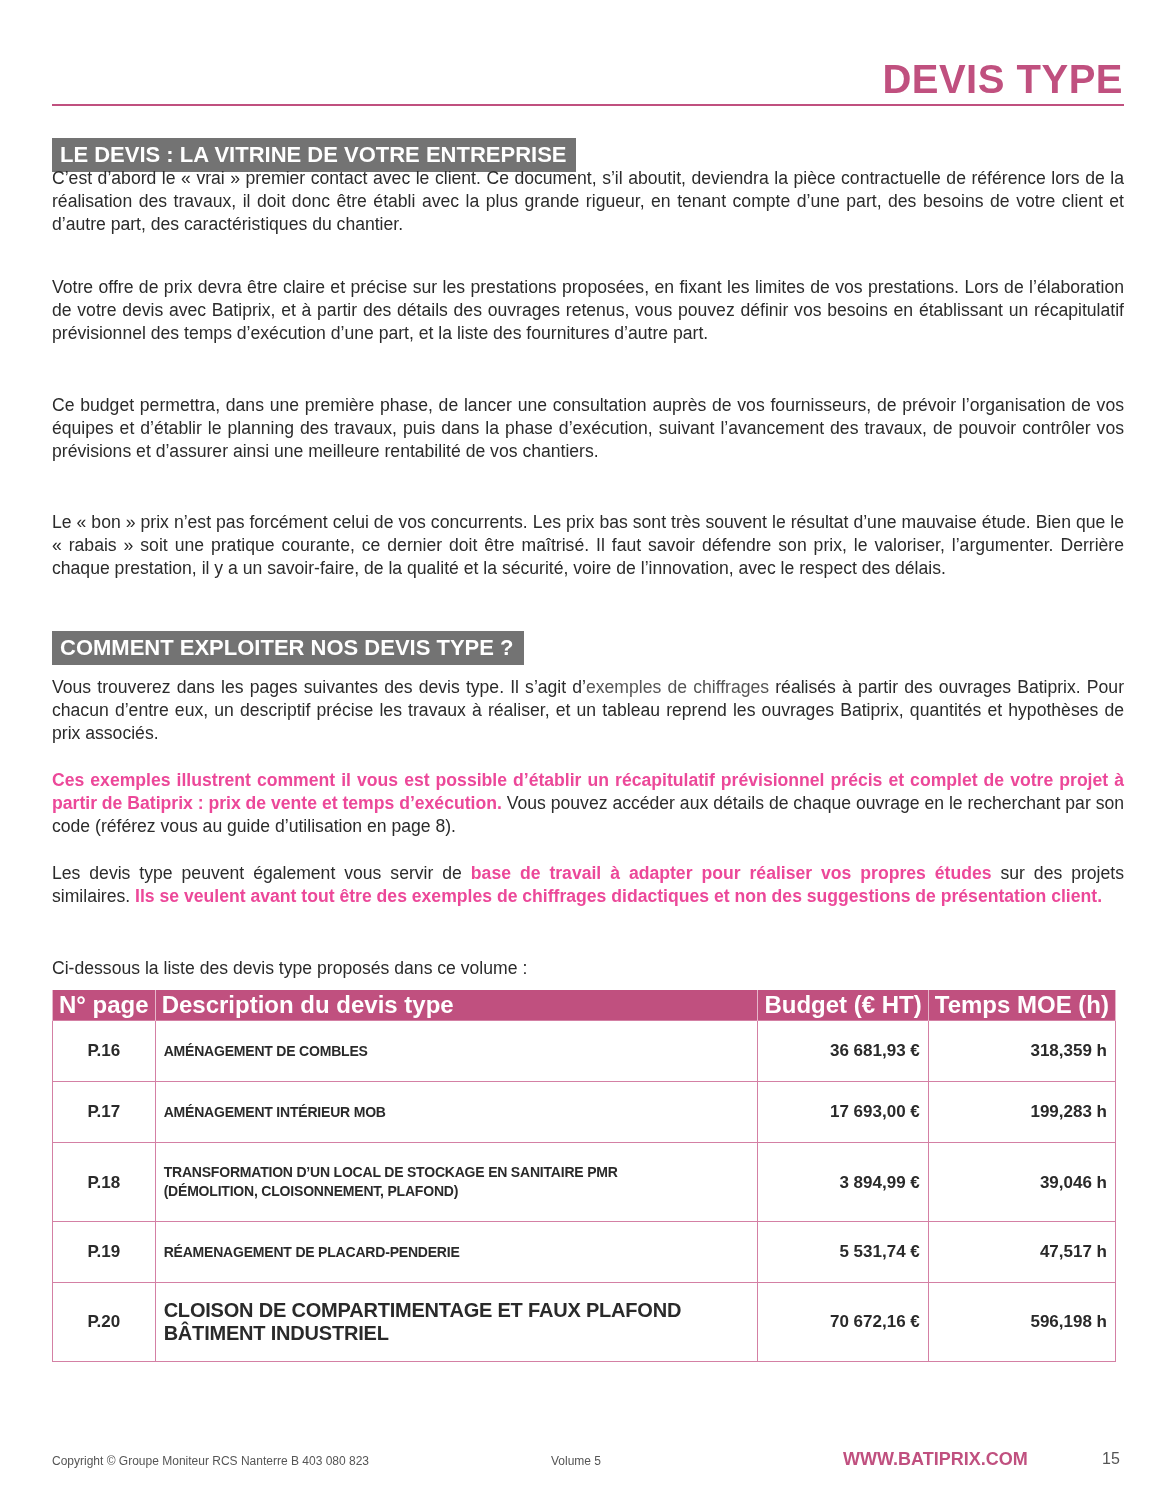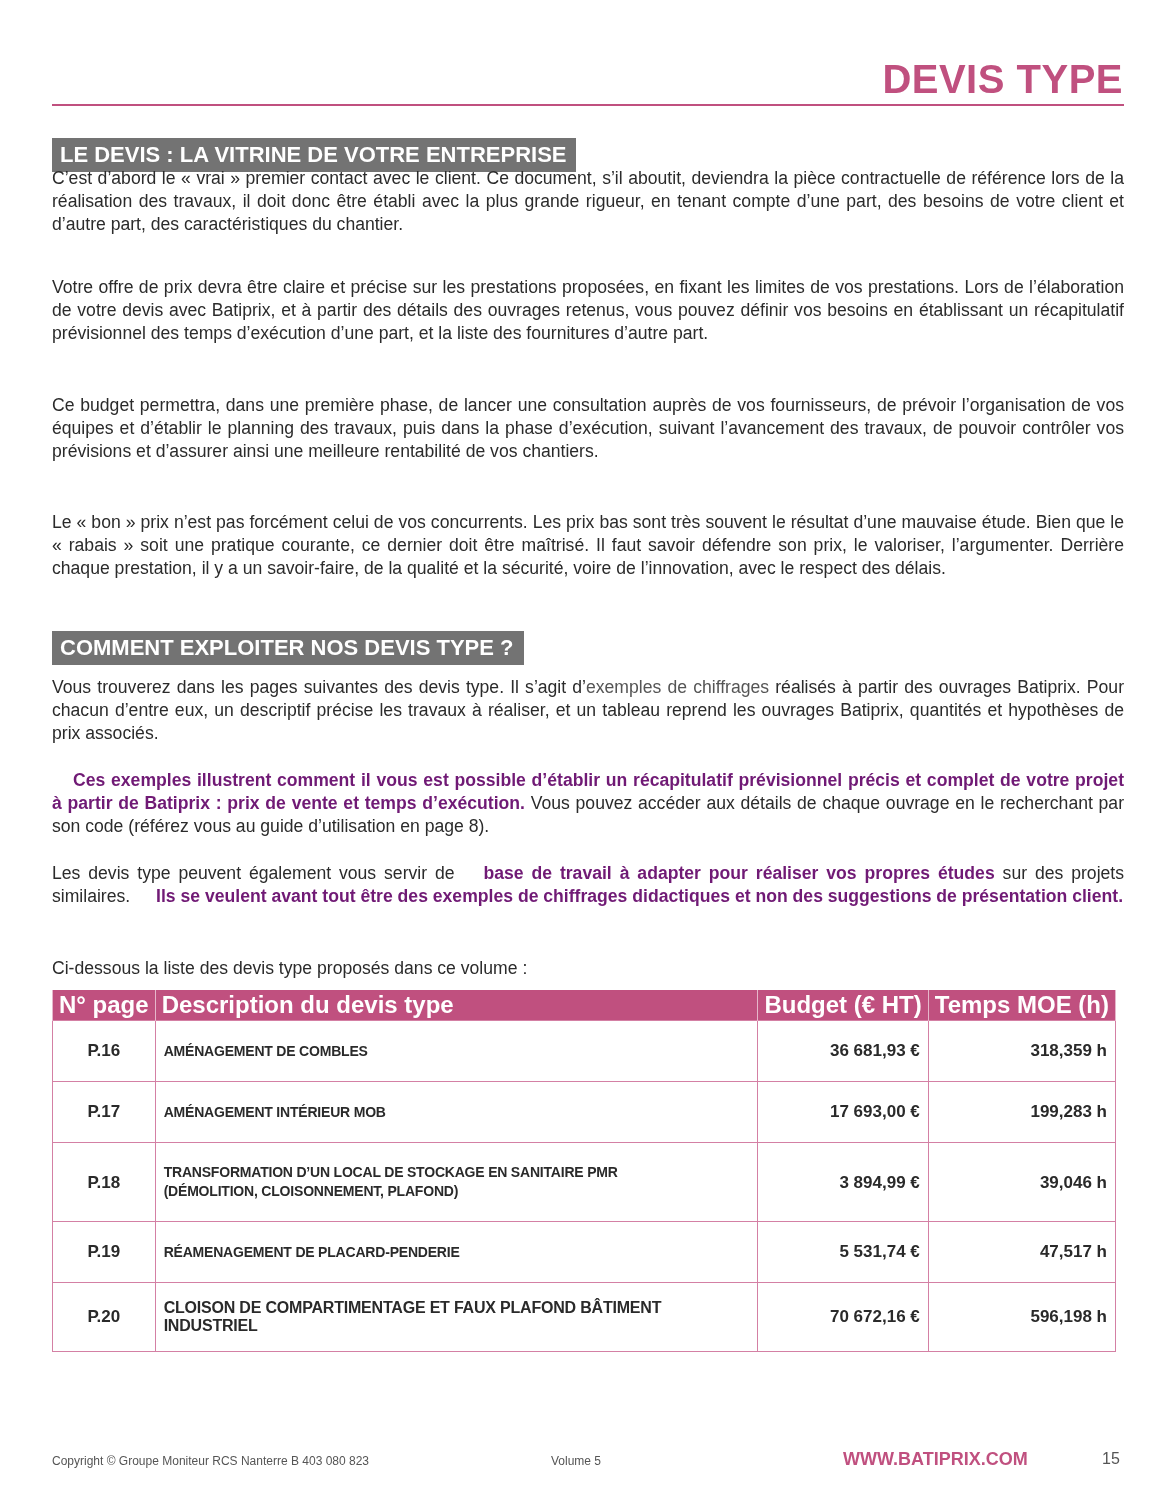--- a/index.html
+++ b/index.html
@@ -24,21 +24,21 @@
     font-family: "Liberation Sans", sans-serif; font-weight: bold;
     font-size: 22px; line-height: 34px; height: 34px;
     padding: 0 10px 0 8px; white-space: nowrap; text-align: right;
   }
   .para {
     position: absolute; left: 52px; width: 1072px;
     font-family: "Liberation Sans", sans-serif;
     font-size: 17.6px; line-height: 23.2px; color: #2b2b2b;
     text-align: justify; margin: 0;
   }
-  .para b { font-weight: bold; color: #701a75; margin-left: 21px; }
+  .para b { font-weight: bold; color: #ec4899; }
   .light { color: #555; font-weight: normal; }
   .intro {
     position: absolute; left: 52px; top: 957px;
     font-family: "Liberation Sans", sans-serif;
     font-size: 17.6px; line-height: 23px; color: #2b2b2b;
   }
   table.devis {
     position: absolute; left: 52px; top: 990px; width: 1064px;
     border-collapse: collapse;
     font-family: "Liberation Sans", sans-serif;
@@ -49,21 +49,21 @@
     border-left: 1px solid #e6b7cb; border-right: 1px solid #e6b7cb;
     text-align: left; white-space: nowrap;
   }
   table.devis th.c { text-align: center; }
   table.devis td {
     border: 1px solid #d480a4; font-weight: bold;
     font-size: 15px; color: #2a2a2a; padding: 16px 8px; height: 28px;
   }
   table.devis td.pg { text-align: center; font-size: 17px; width: 72px; }
   table.devis td.desc { font-size: 14px; letter-spacing: -0.2px; }
-  table.devis td.desc.big { font-size: 16px; }
+  table.devis td.desc.big { font-size: 20px; }
   table.devis td.num { text-align: right; font-size: 17px; }
   table.devis tr.tall td { height: 46px; line-height: 19px; }
   .footer-copy {
     position: absolute; left: 52px; top: 1454px;
     font-family: "Liberation Sans", sans-serif; font-size: 12px; color: #555;
   }
   .footer-vol {
     position: absolute; left: 551px; top: 1454px;
     font-family: "Liberation Sans", sans-serif; font-size: 12px; color: #555;
   }

